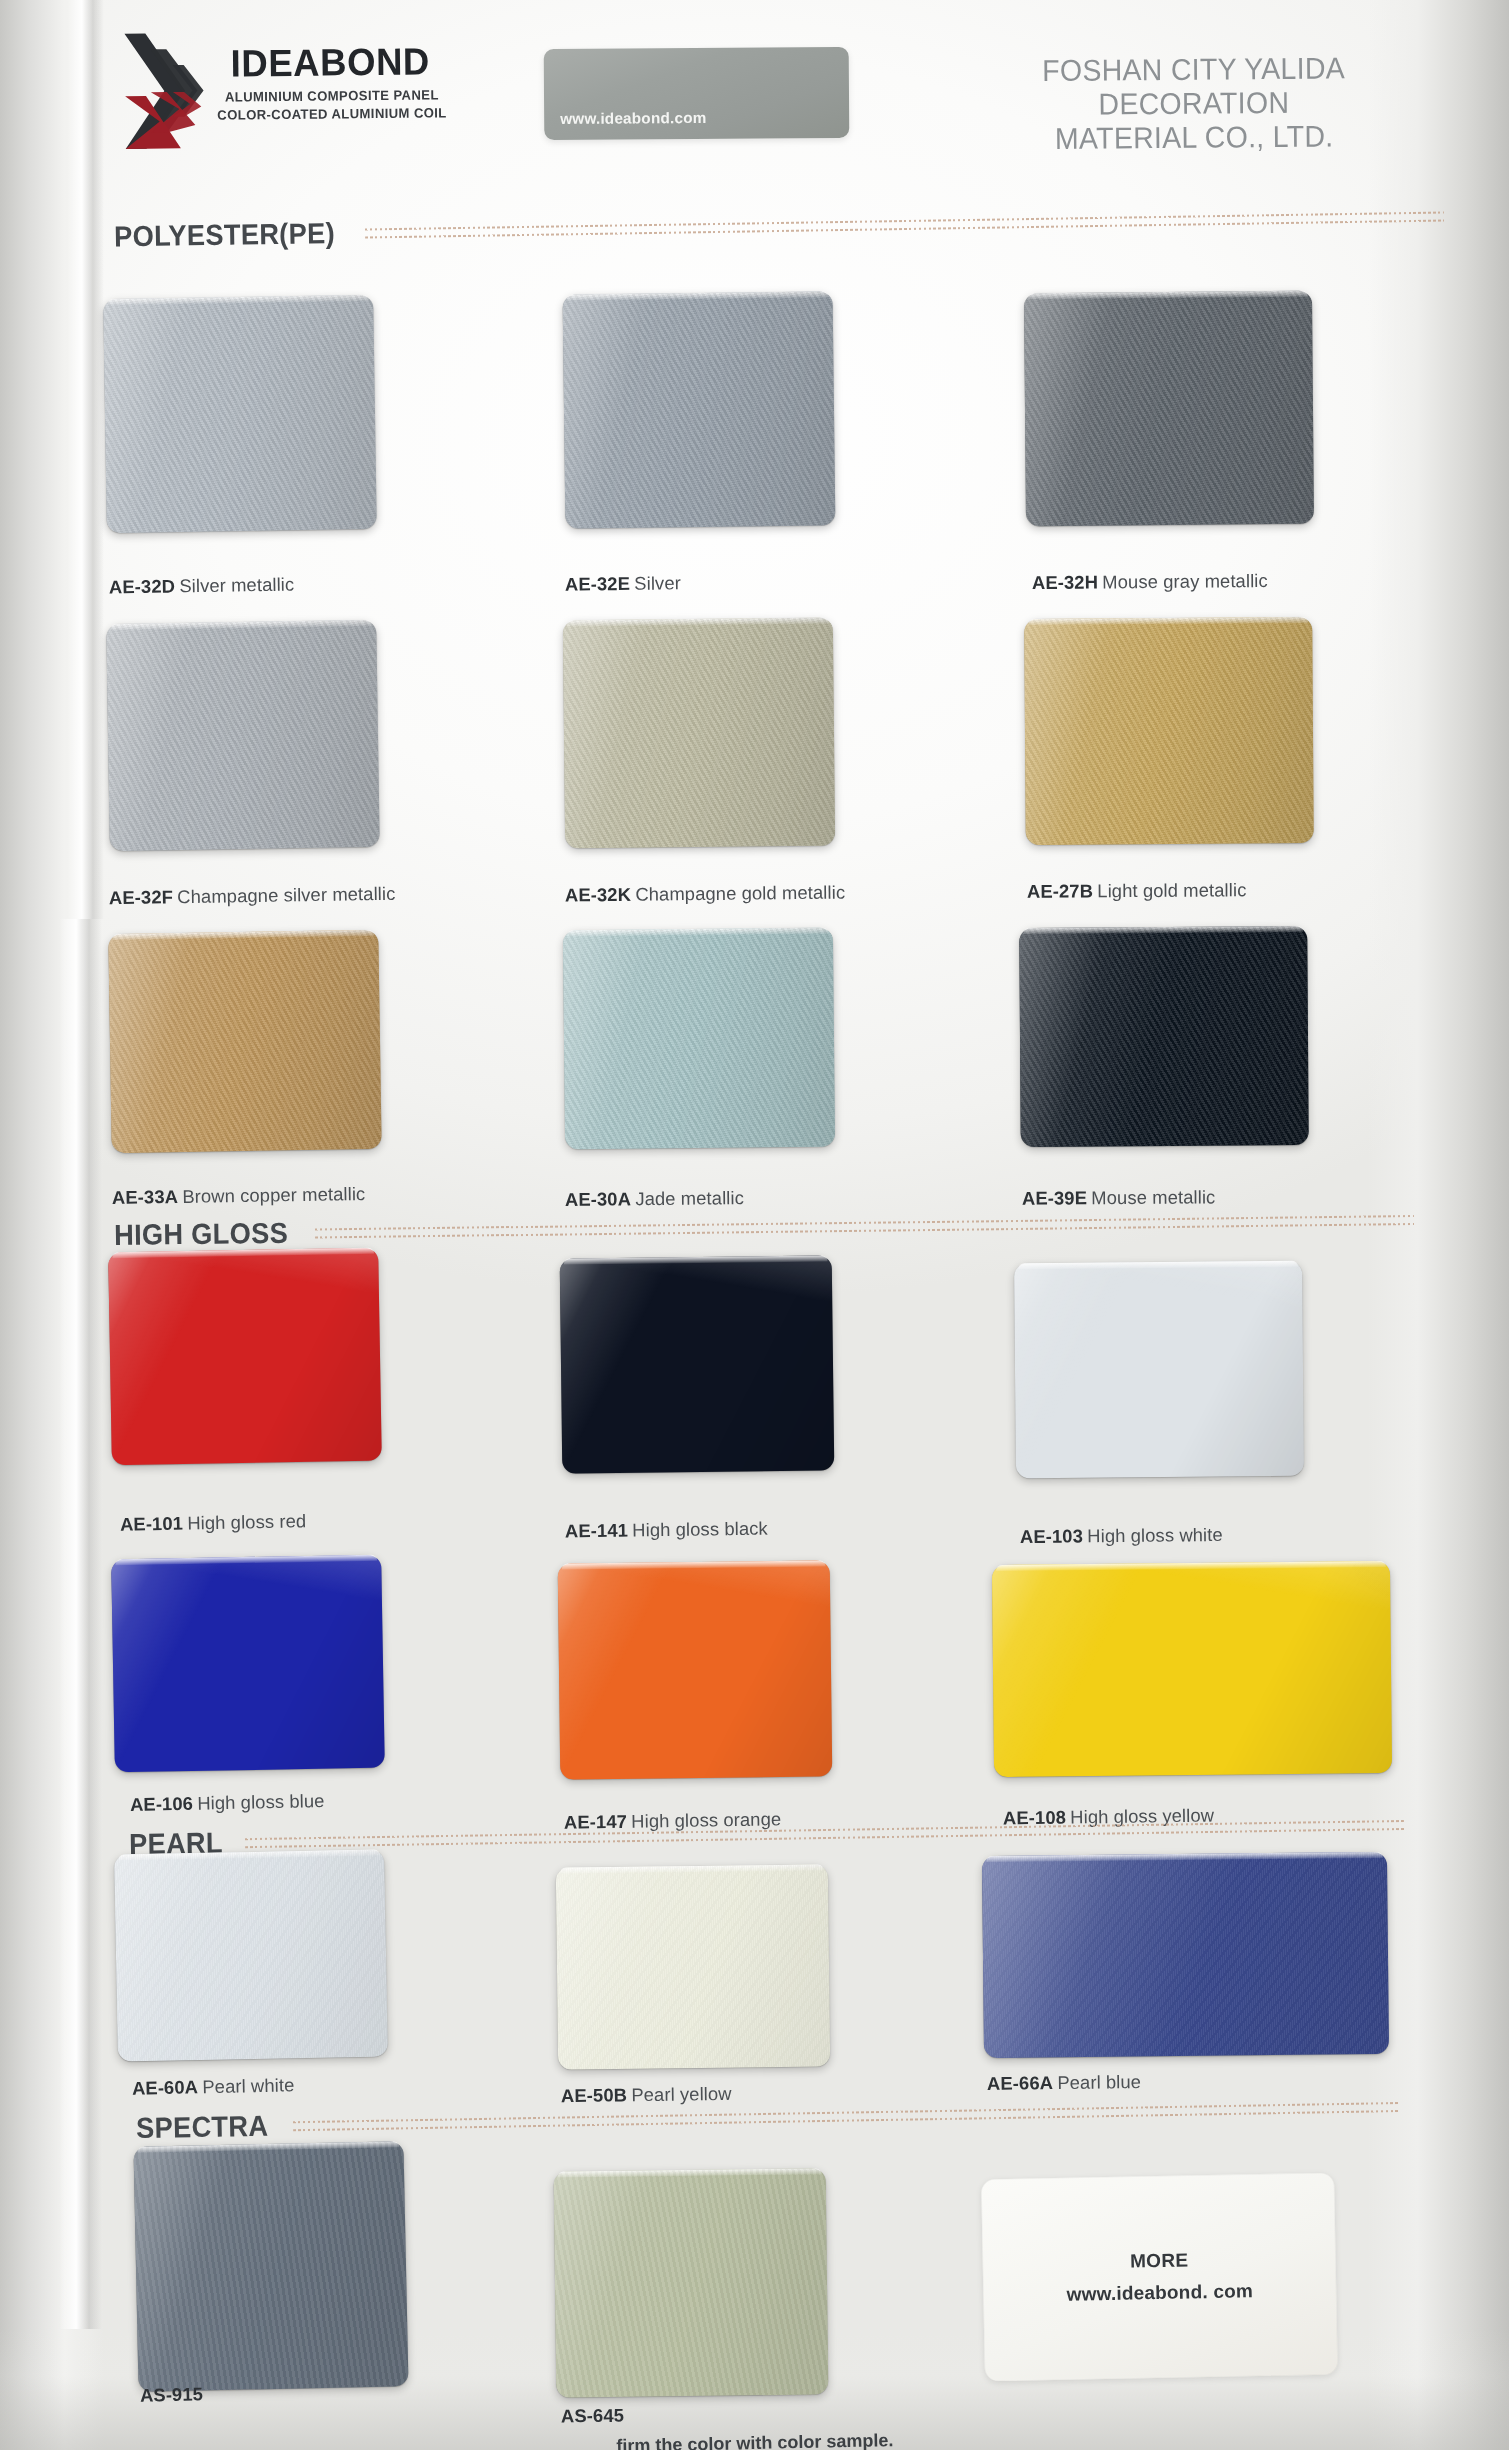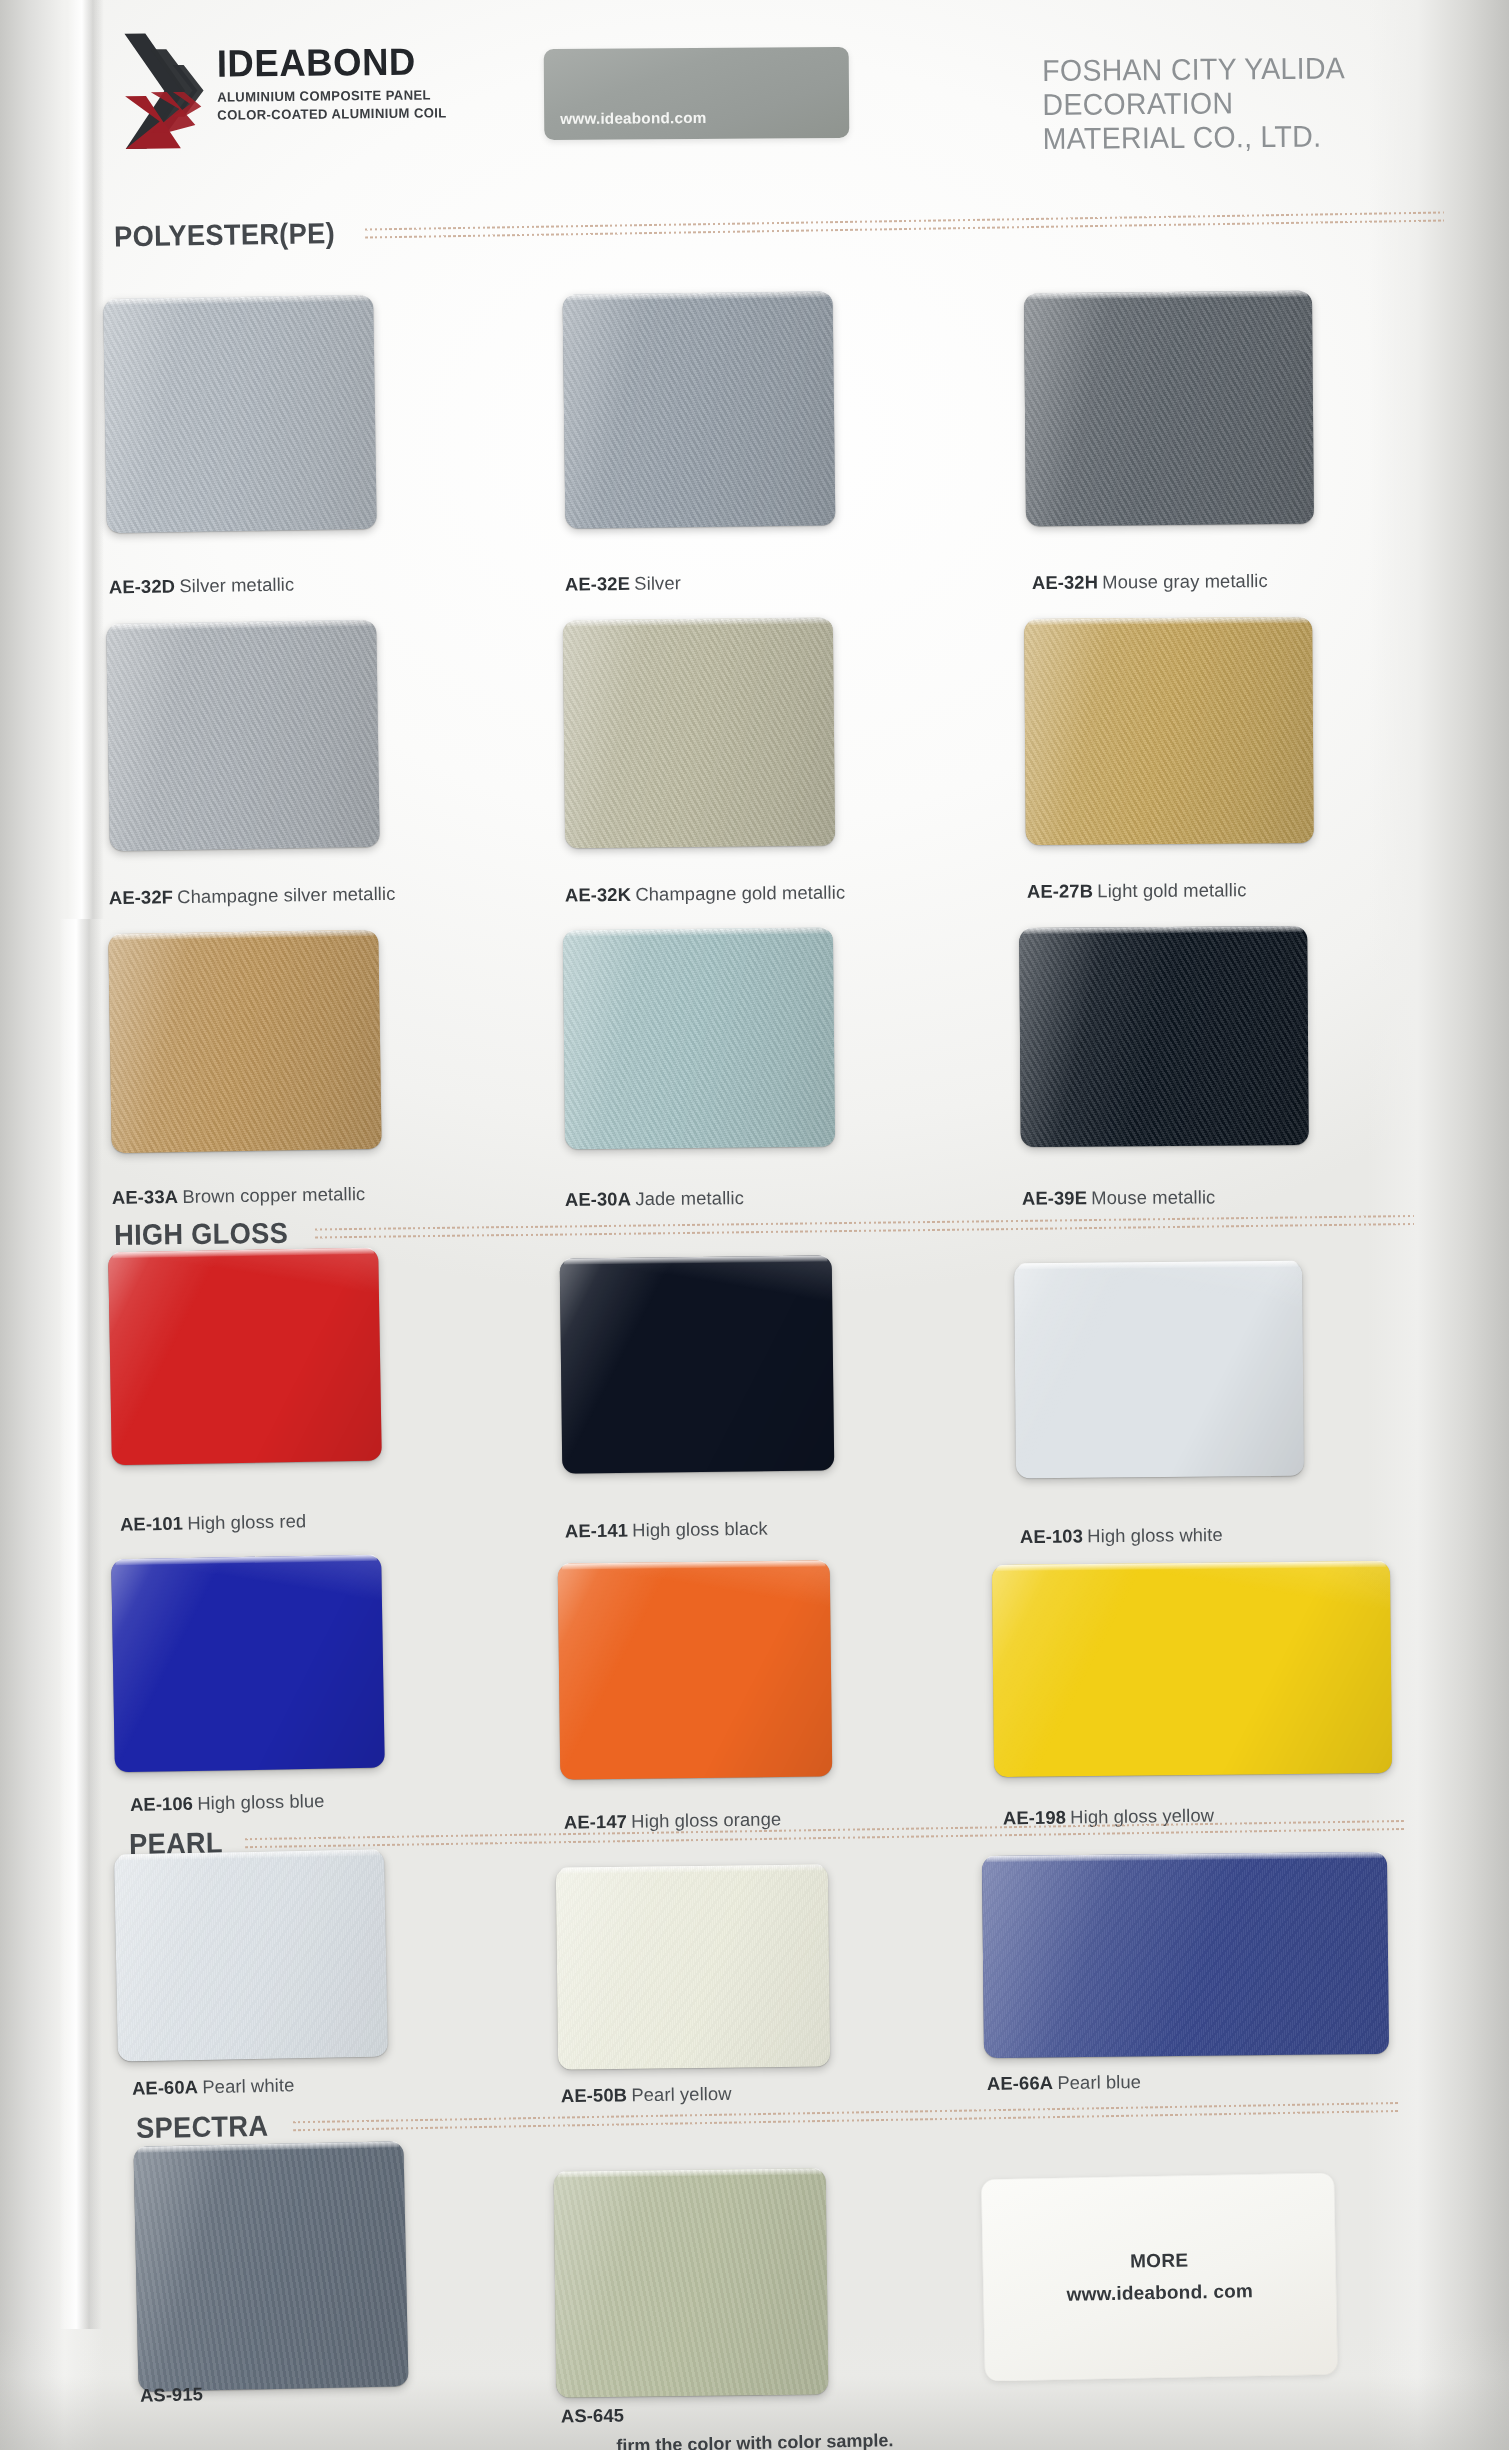--- a/index.html
+++ b/index.html
@@ -41,20 +41,21 @@
     background: linear-gradient(90deg, rgba(255,255,255,0) 0%, rgba(255,255,255,0.95) 40%, rgba(190,190,188,0.55) 70%, rgba(255,255,255,0) 100%);
     pointer-events: none;
   }
 
   
   .header {
     position: absolute;
     left: 0; top: 0;
     width: 100%;
     height: 202px;
+    text-align: center;
   }
   .logo-block {
     position: absolute;
     left: 114px; top: 17px;
     display: flex;
     align-items: flex-start;
     transform: rotate(-0.6deg);
   }
   .logo-mark {
     width: 92px; height: 132px;
@@ -412,21 +413,21 @@
   </div>
   <div class="caption" style="left:564px; top:1810px; transform:rotate(-0.9deg);">
     <b>AE-147</b><span>High gloss orange</span>
   </div>
 
   <div class="swatch fin-gloss" style="left:993px; top:1563px; width:398px; height:212px; background:#f2cf16; transform:rotate(-0.6deg); border-radius:13.5px 13.5px 13.5px 13.5px;">
     <div class="topedge"></div>
     <div class="sheen"></div>
   </div>
   <div class="caption" style="left:1003px; top:1806px; transform:rotate(-0.8deg);">
-    <b>AE-198</b><span>High gloss yellow</span>
+    <b>AE-108</b><span>High gloss yellow</span>
   </div>
 
   <div class="section-head" style="left:129px; top:1816px; width:1275px; transform:rotate(-0.9deg);">
     <div class="section-title">PEARL</div>
     <div class="section-rule"></div>
   </div>
 
   <div class="swatch fin-pearl" style="left:116px; top:1852px; width:270px; height:207px; background:#dde3e8; transform:rotate(-1.1deg);">
     <div class="topedge"></div>
     <div class="sheen"></div>

